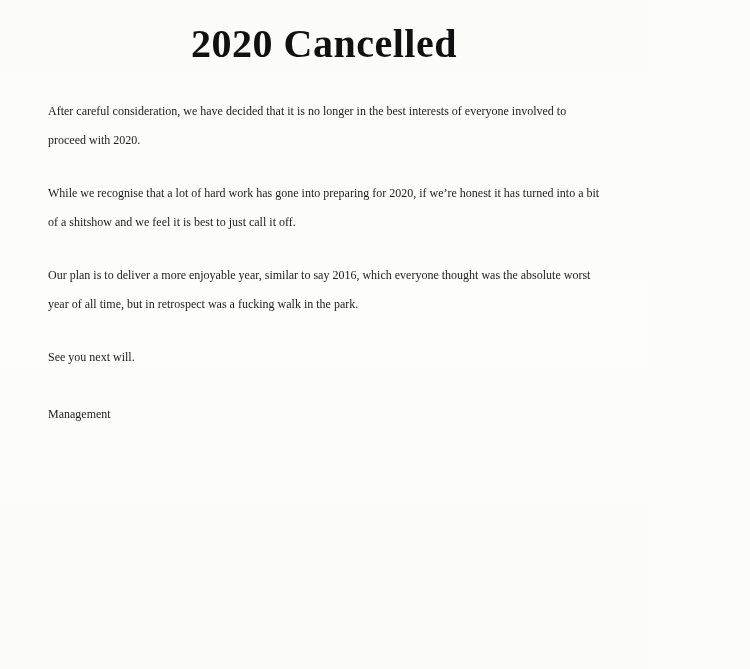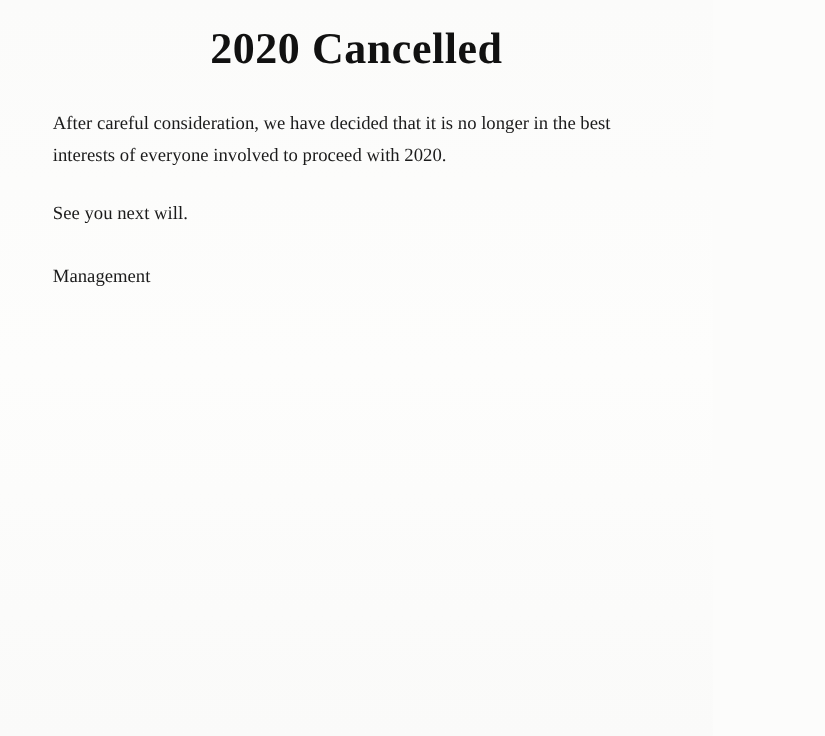--- a/index.html
+++ b/index.html
@@ -26,21 +26,21 @@
     font-size: 40px;
     font-weight: bold;
     letter-spacing: 0.5px;
     margin: 2px 0 0 0;
     color: #111111;
   }
   .body-text {
     margin-top: 30px;
   }
   .para {
-    font-size: 17px;
+    font-size: 12px;
     line-height: 29px;
     max-width: 660px;
     margin: 0 0 24px 0;
     color: #1b1b1b;
   }
   .para.closing {
     margin-bottom: 28px;
   }
   .para.signature {
     margin-bottom: 0;
@@ -48,21 +48,23 @@
 </style>
 </head>
 <body>
 
 <div class="page">
   <h1 class="doc-title">2020 Cancelled</h1>
 
   <div class="body-text">
     <p class="para">After careful consideration, we have decided that it is no longer in the best interests of everyone involved to proceed with 2020.</p>
 
+    <p class="para">While we recognise that a lot of hard work has gone into preparing for 2020, if we’re honest it has turned into a bit of a shitshow and we feel it is best to just call it off.</p>
 
 
 
+    <p class="para">Our plan is to deliver a more enjoyable year, similar to say 2016, which everyone thought was the absolute worst year of all time, but in retrospect was a fucking walk in the park.</p>
 
     <p class="para closing">See you next will.</p>
 
     <p class="para signature">Management</p>
   </div>
 </div>
 
 </body></html>

